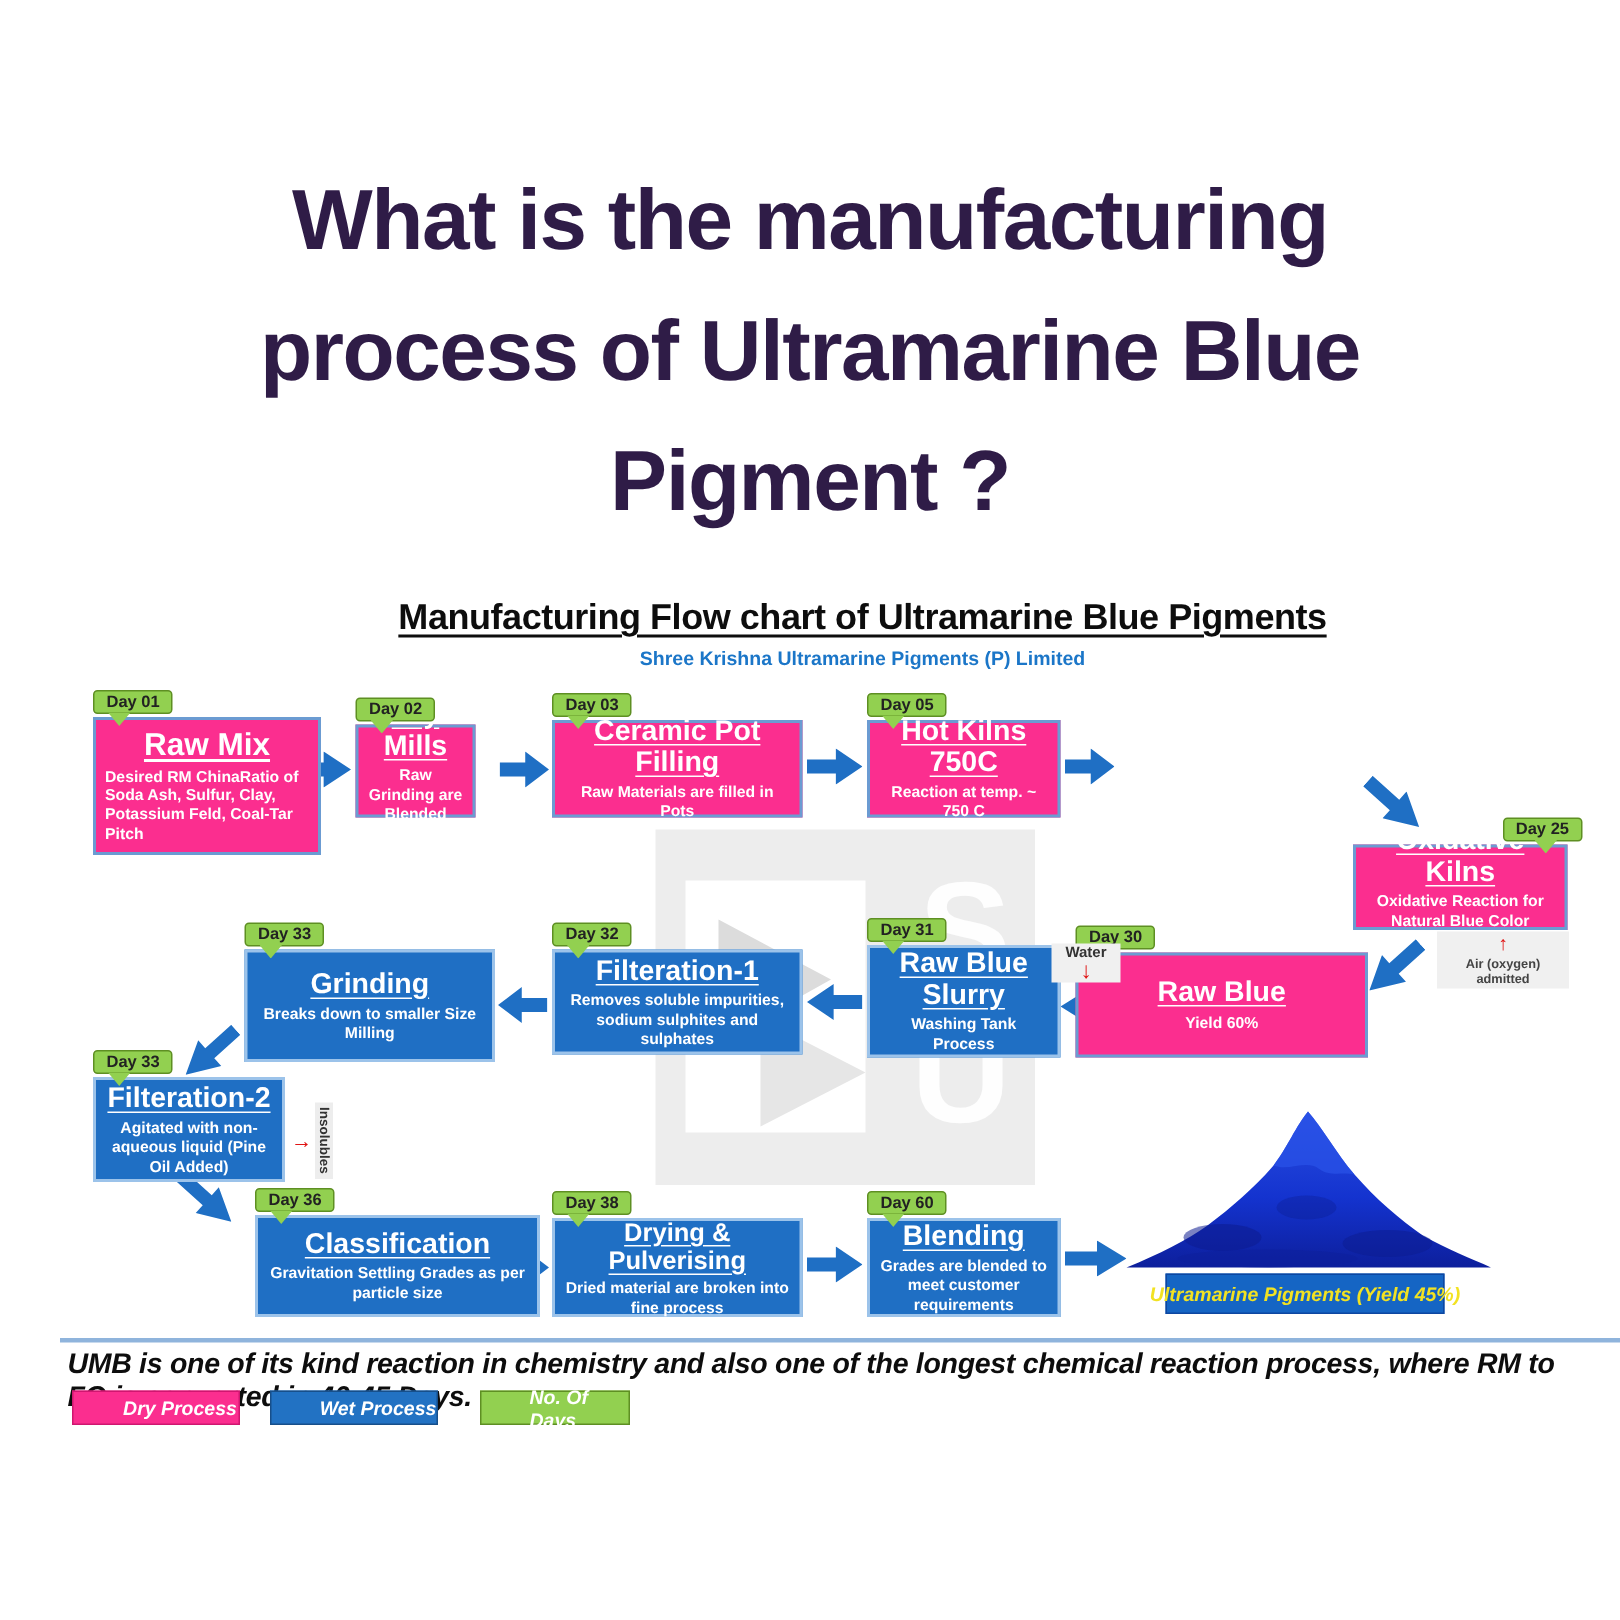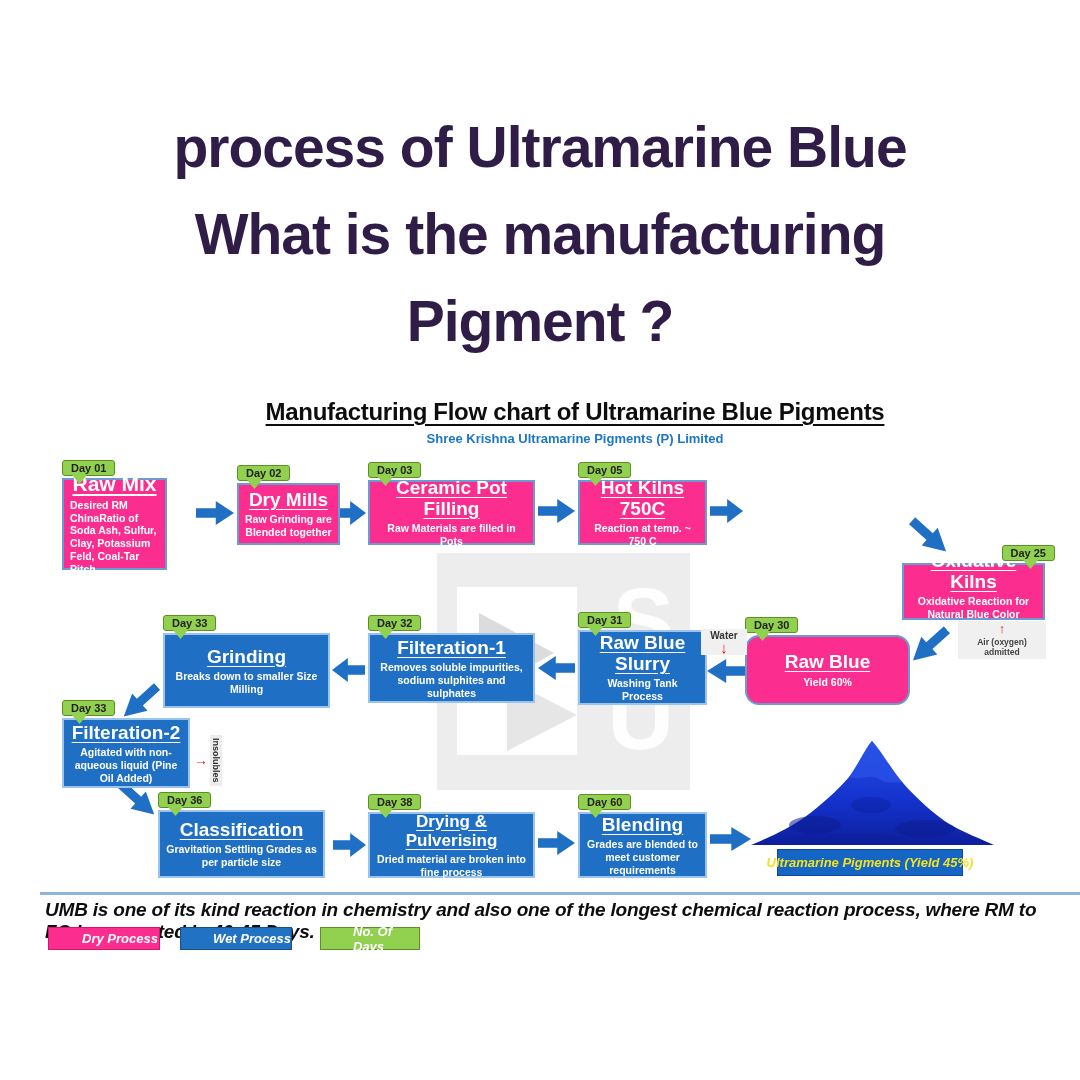--- a/index.html
+++ b/index.html
@@ -63,32 +63,32 @@
     font-size:11px; font-weight:700; color:#222; padding:1px 8px; white-space:nowrap;
   }
   .day-tab .notch {
     position:absolute; left:9px; bottom:-9px; width:15px; height:9px;
     background:#92d050; clip-path:polygon(0 0,100% 0,50% 100%);
   }
   .day-tab.tab-r { left:auto; right:-12px; }
   .day-tab.tab-r .notch { left:auto; right:16px; }
 
   
-  .n0  { left:62px;  top:478px; width:105px; height:92px; }
-  .n1  { left:237px; top:483px; width:103px;  height:62px; }
+  .n0  { left:62px;  top:478px; width:152px; height:92px; }
+  .n1  { left:237px; top:483px; width:80px;  height:62px; }
   .n2  { left:368px; top:480px; width:167px; height:65px; }
   .n3  { left:578px; top:480px; width:129px; height:65px; }
   .n4  { left:745px; top:478px; width:165px; height:65px; }
   .n5  { left:902px; top:563px; width:143px; height:57px; }
-  .n6  { left:745px; top:635px; width:165px; height:70px;border-radius:14px; }
+  .n6  { left:717px; top:635px; width:195px; height:70px; }
   .n7  { left:578px; top:630px; width:129px; height:75px; }
   .n8  { left:368px; top:633px; width:167px; height:70px; }
   .n9  { left:163px; top:633px; width:167px; height:75px; }
   .n10 { left:62px;  top:718px; width:128px; height:70px; }
-  .n11 { left:158px; top:810px; width:167px; height:68px; }
+  .n11 { left:170px; top:810px; width:190px; height:68px; }
   .n12 { left:368px; top:812px; width:167px; height:66px; }
   .n13 { left:578px; top:812px; width:129px; height:66px; }
 
   
   .arr { position:absolute; background:#1f6fc4; z-index:1; }
   .arr-r { clip-path:polygon(0% 32%,52% 32%,52% 4%,100% 50%,52% 96%,52% 68%,0% 68%); }
   .arr-l { clip-path:polygon(100% 32%,48% 32%,48% 4%,0% 50%,48% 96%,48% 68%,100% 68%); }
   .a1  { left:196px; top:500px; width:38px; height:26px; }
   .a2  { left:333px; top:500px; width:33px; height:26px; }
   .a3  { left:538px; top:498px; width:37px; height:26px; }
@@ -143,22 +143,22 @@
   .lg-dry  { left:48px;  width:112px; background:#fb2e8f; border:1.5px solid #cf1670; }
   .lg-wet  { left:180px; width:112px; background:#2272c3; border:1.5px solid #174f8a; }
   .lg-days { left:320px; width:100px; background:#92d050; border:1.5px solid #5e8f23; }
 </style>
 </head>
 <body>
 
 <div class="page">
 
   <div class="main-title">
+    <div>What is the manufacturing</div>
     <div>process of Ultramarine Blue</div>
-    <div>What is the manufacturing</div>
     <div>Pigment ?</div>
   </div>
 
   <div class="chart-heading">Manufacturing Flow chart of Ultramarine Blue Pigments</div>
   <div class="chart-subheading">Shree Krishna Ultramarine Pigments (P) Limited</div>
 
   <div class="watermark">
     <svg class="wm-shape" width="160" height="180" viewBox="0 0 160 180">
       <polygon points="8,4 128,4 128,172 8,172" fill="#ffffff"></polygon>
       <polygon points="30,30 105,70 30,112" fill="#dcdcdc"></polygon>

